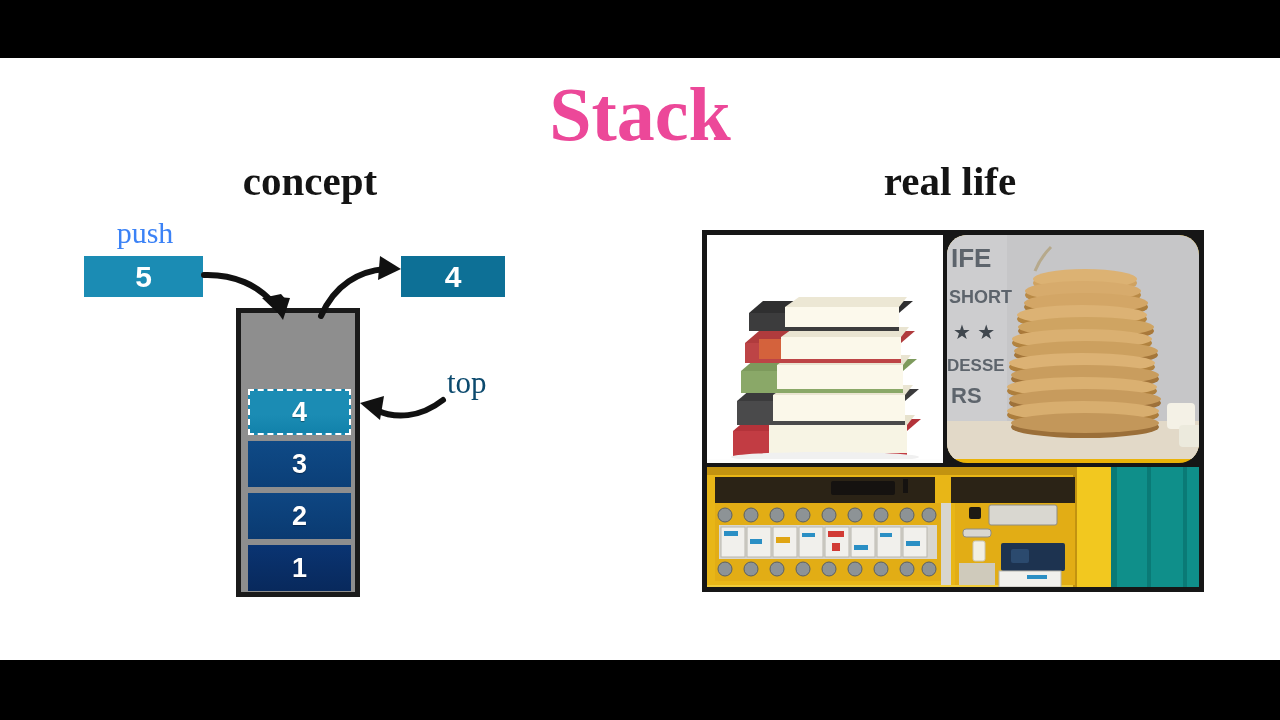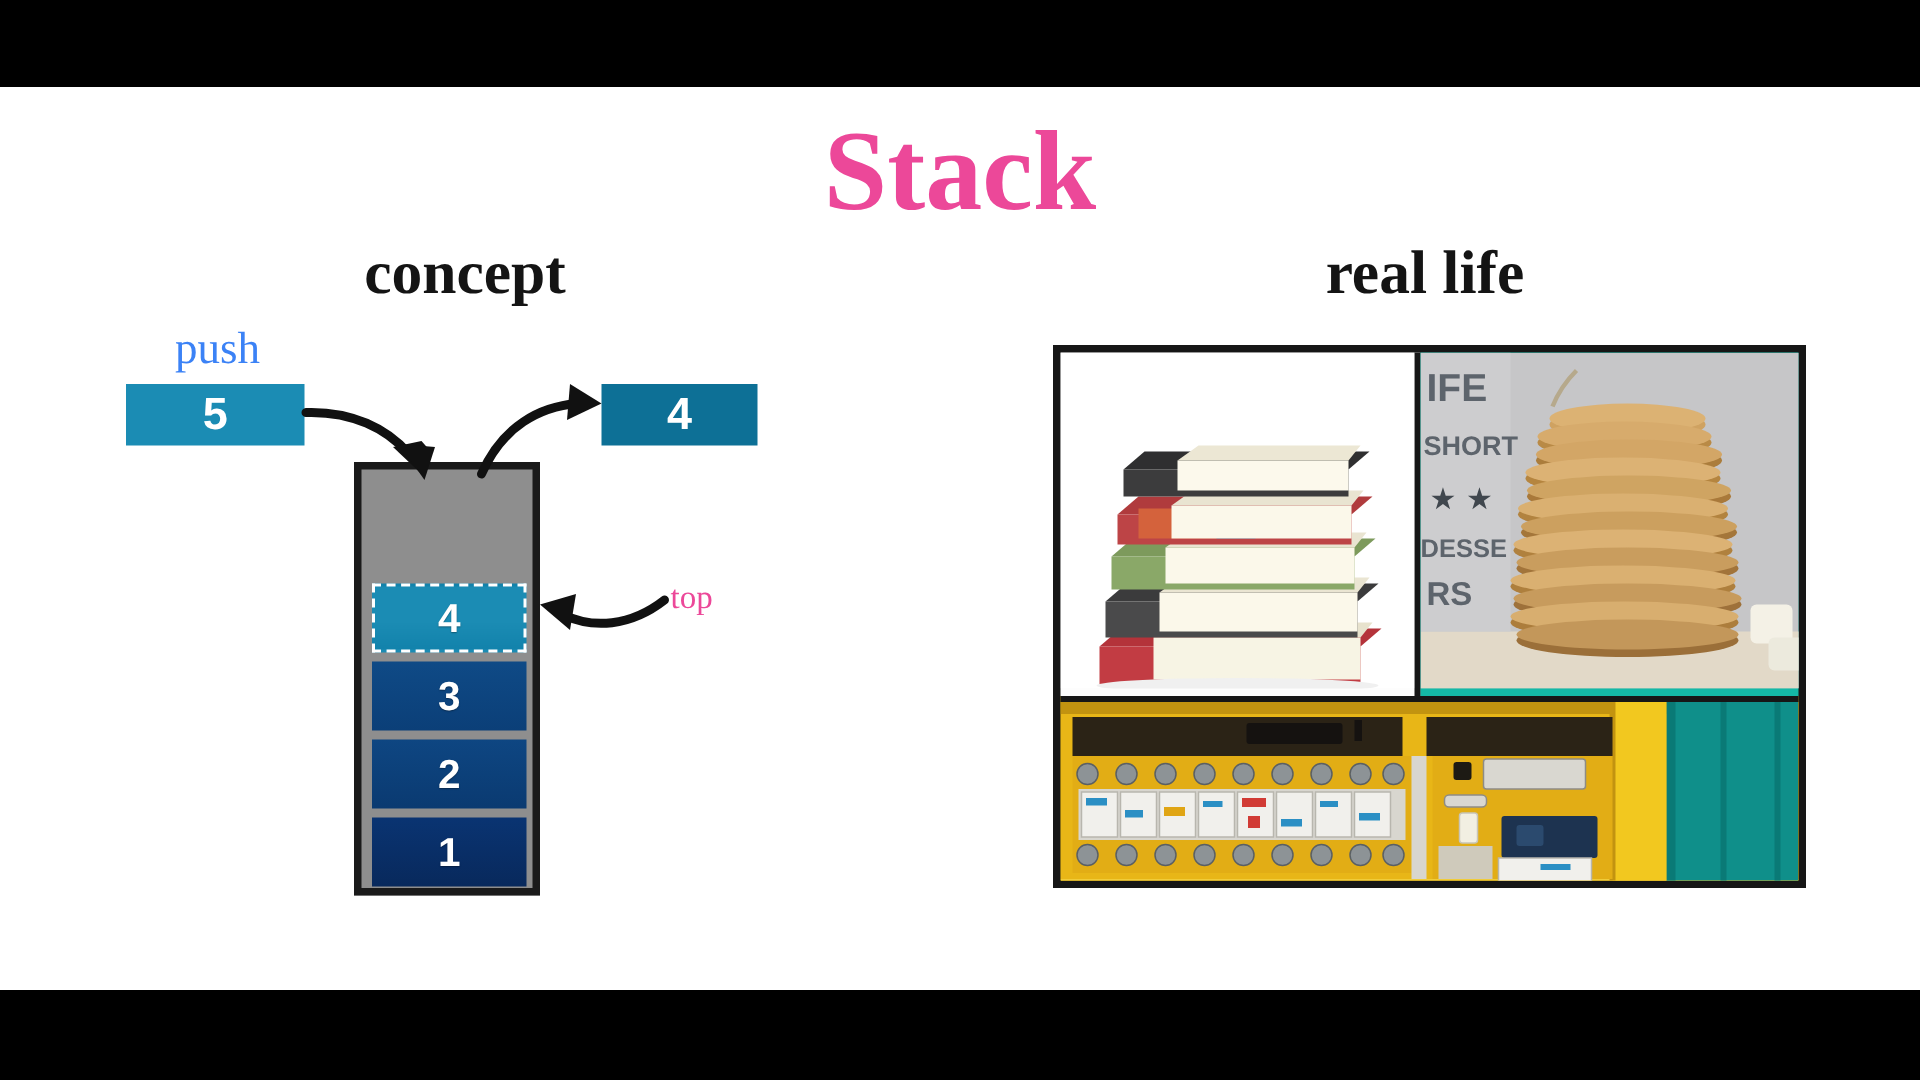--- a/index.html
+++ b/index.html
@@ -147,23 +147,23 @@
     top: 0;
     width: 1280px;
     height: 602px;
     pointer-events: none;
   }
 
   
   #label-top {
     position: absolute;
     left: 447px;
-    top: 329px;
-    font-size: 22px;
-    color: #ec4899;
+    top: 309px;
+    font-size: 31px;
+    color: #0c4a6e;
     line-height: 1;
   }
 
   
   #caption-lifo {
     position: absolute;
     left: 340px;
     top: 546px;
     width: 640px;
     text-align: center;
@@ -191,21 +191,22 @@
     width: 100%;
   }
   .photo-cell { position: relative; overflow: hidden; }
   #photo-books {
     flex: 0 0 236px;
     background: #fdfdfd;
     border-right: 4px solid #161616;
   }
   #photo-pancakes {
     flex: 1 1 auto;
-    background: #14b8a6;
+    background: #eab308;
+    border-radius: 20px;
   }
   #photo-vending {
     flex: 1 1 auto;
     width: 100%;
     border-top: 4px solid #161616;
     background: #e8b617;
   }
 </style>
 </head>
 <body>

